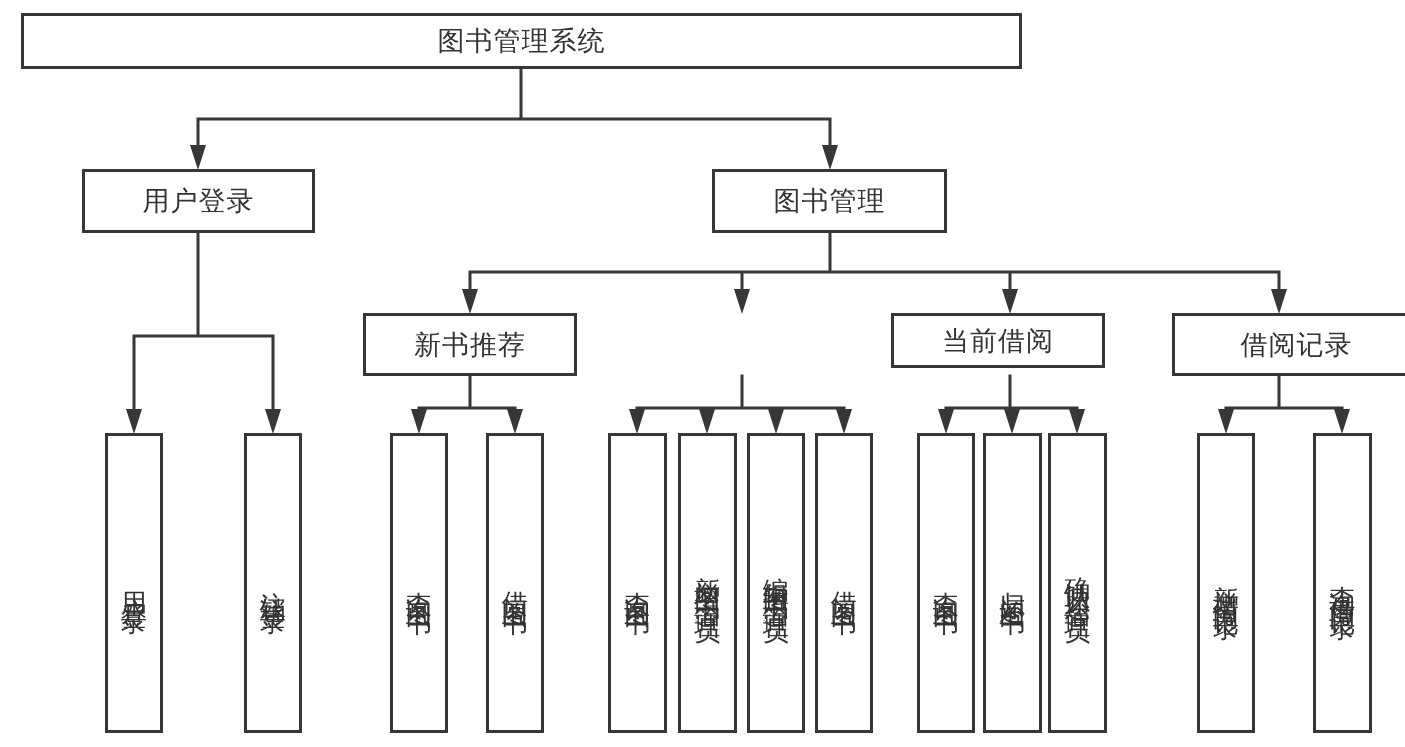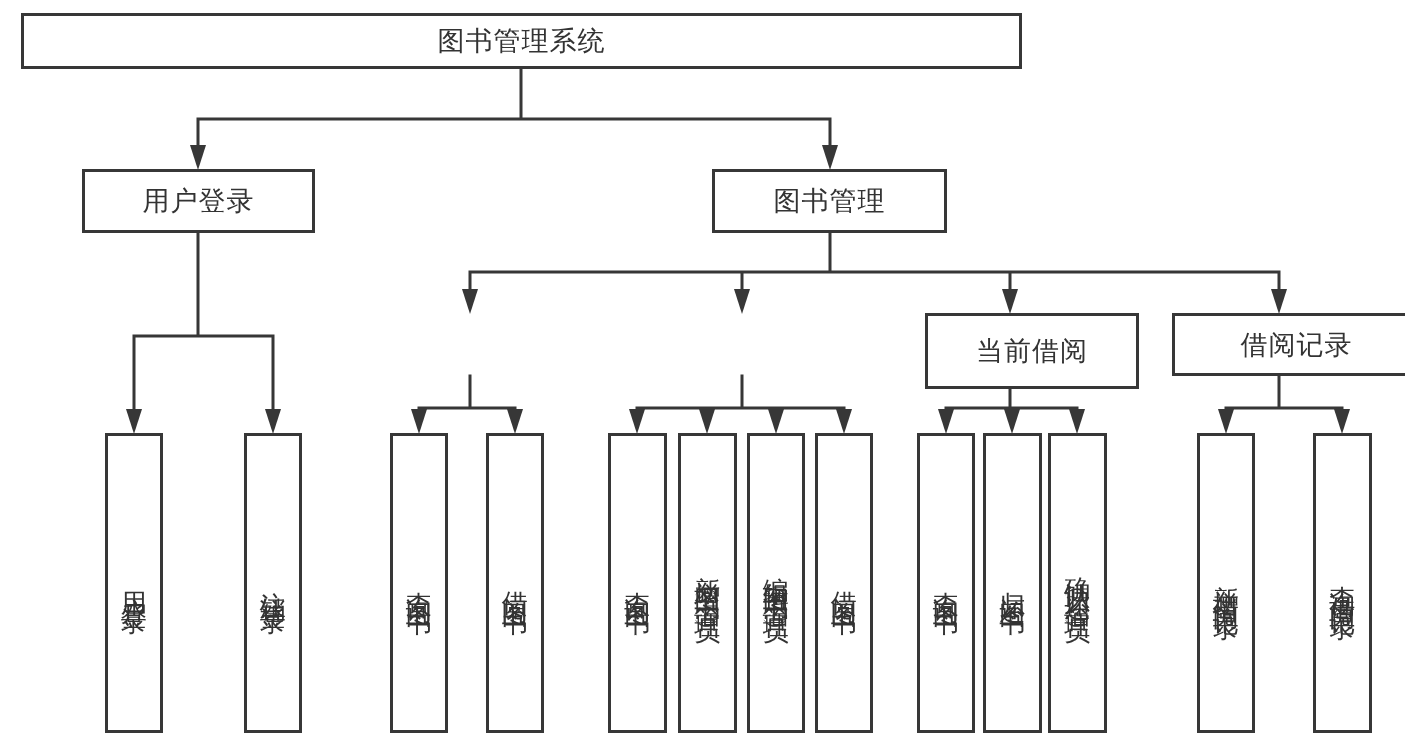--- a/index.html
+++ b/index.html
@@ -83,21 +83,24 @@
     <span>图书管理系统</span>
   </div>
 
   <div class="node h" style="left:82px;top:169px;width:233px;height:64px">
     <span>用户登录</span>
   </div>
   <div class="node h" style="left:712px;top:169px;width:235px;height:64px">
     <span>图书管理</span>
   </div>
 
-  <div class="node h" style="left:925px;top:313px;width:214px;height:76px">
+  <div class="node h" style="left:363px;top:313px;width:214px;height:63px">
+    <span>新书推荐</span>
+  </div>
+  <div class="node h" style="left:891px;top:313px;width:214px;height:55px">
     <span>当前借阅</span>
   </div>
   <div class="node h" style="left:1172px;top:313px;width:249px;height:63px">
     <span>借阅记录</span>
   </div>
 
   <div class="node v" style="left:105px;top:433px;width:58px;height:300px">
     <span class="vlbl">用户登录</span>
   </div>
   <div class="node v" style="left:244px;top:433px;width:58px;height:300px">

